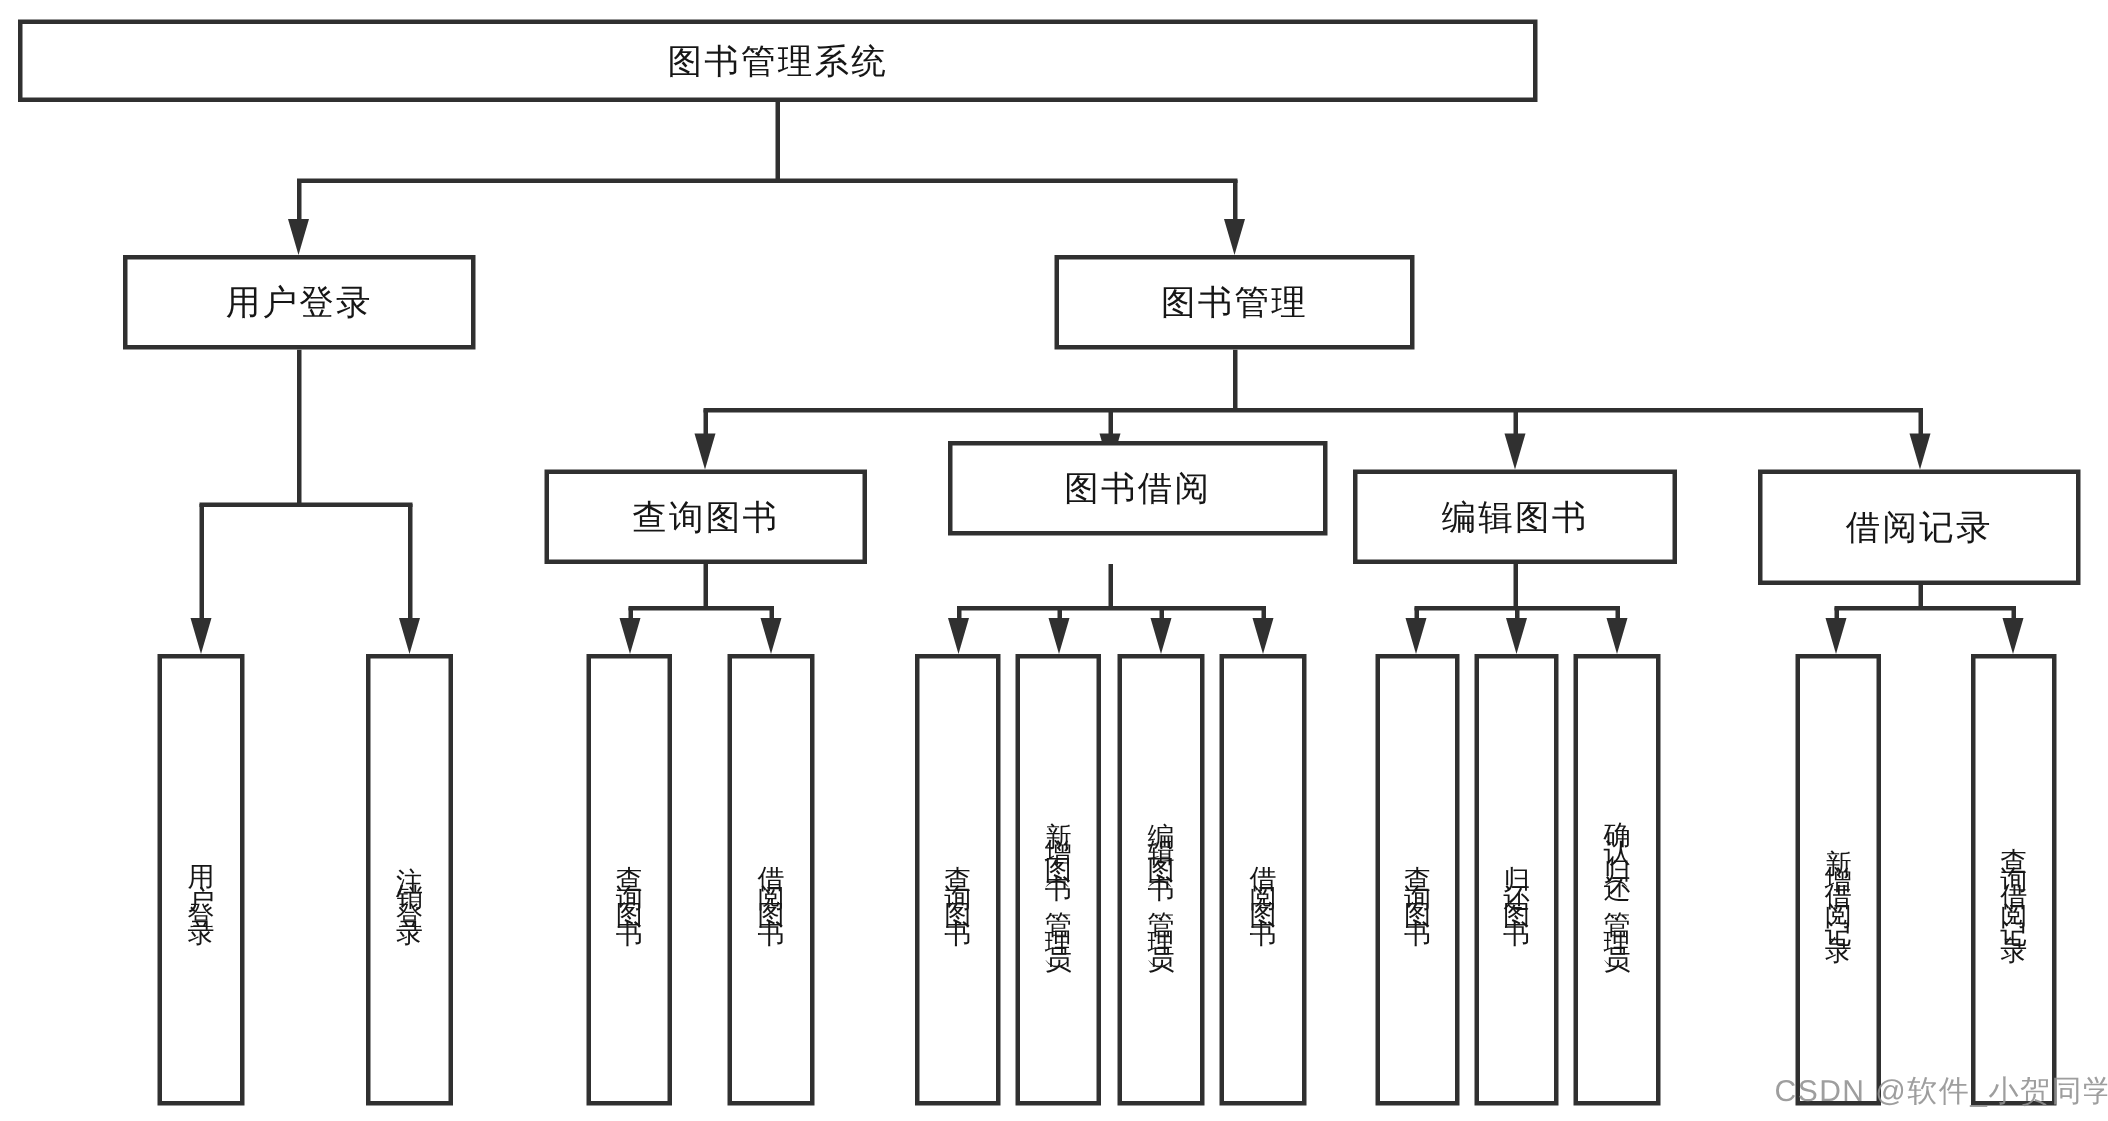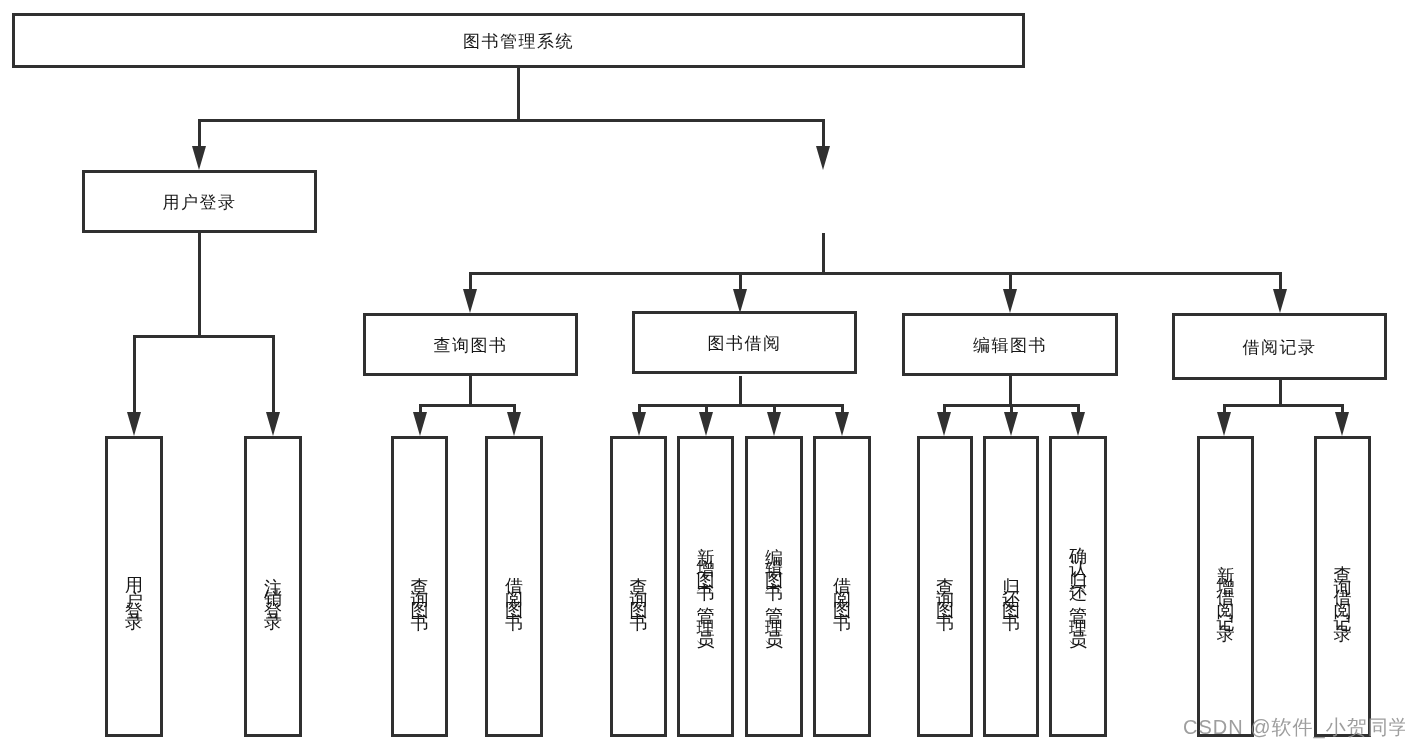--- a/index.html
+++ b/index.html
@@ -16,21 +16,21 @@
     border:3px solid #303030;
     background:#ffffff;
   }
   .node .lbl{
     position:absolute;left:50%;top:50%;
     transform:translate(-50%,-50%);
     white-space:nowrap;
     color:#161616;
   }
   .node.h .lbl{
-    font-size:17px;
+    font-size:23px;
     letter-spacing:1.5px;
   }
   .node.v .lbl{
     writing-mode:vertical-rl;
     text-orientation:mixed;
     font-size:18px;
     letter-spacing:12px;
   }
   .seg{
     position:absolute;
@@ -109,30 +109,33 @@
     <div class="seg" style="left: 1223px; top: 405px; width: 3px; height: 13px;"></div>
     <div class="arrowhead" style="left: 1217px; top: 412px;"></div>
     <div class="seg" style="left: 1341px; top: 405px; width: 3px; height: 13px;"></div>
     <div class="arrowhead" style="left: 1335px; top: 412px;"></div>
     <div class="node h" style="left: 12px; top: 13px; width: 1013px; height: 55px;">
       <span class="lbl">图书管理系统</span>
     </div>
     <div class="node h" style="left: 82px; top: 170px; width: 235px; height: 63px;">
       <span class="lbl">用户登录</span>
     </div>
+    <div class="node h" style="left: 703px; top: 170px; width: 240px; height: 63px;">
+      <span class="lbl">图书管理</span>
+    </div>
     <div class="node h" style="left: 363px; top: 313px; width: 215px; height: 63px;">
       <span class="lbl">查询图书</span>
     </div>
-    <div class="node h" style="left: 632px; top: 311px; width: 225px; height: 63px;">
+    <div class="node h" style="left: 632px; top: 294px; width: 253px; height: 63px;">
       <span class="lbl">图书借阅</span>
     </div>
     <div class="node h" style="left: 902px; top: 313px; width: 216px; height: 63px;">
       <span class="lbl">编辑图书</span>
     </div>
-    <div class="node h" style="left: 1172px; top: 313px; width: 215px; height: 67px;">
+    <div class="node h" style="left: 1172px; top: 313px; width: 215px; height: 77px;">
       <span class="lbl">借阅记录</span>
     </div>
     <div class="node v" style="left: 105px; top: 436px; width: 58px; height: 301px;">
       <span class="lbl">用户登录</span>
     </div>
     <div class="node v" style="left: 244px; top: 436px; width: 58px; height: 301px;">
       <span class="lbl">注销登录</span>
     </div>
     <div class="node v" style="left: 391px; top: 436px; width: 57px; height: 301px;">
       <span class="lbl">查询图书</span>

